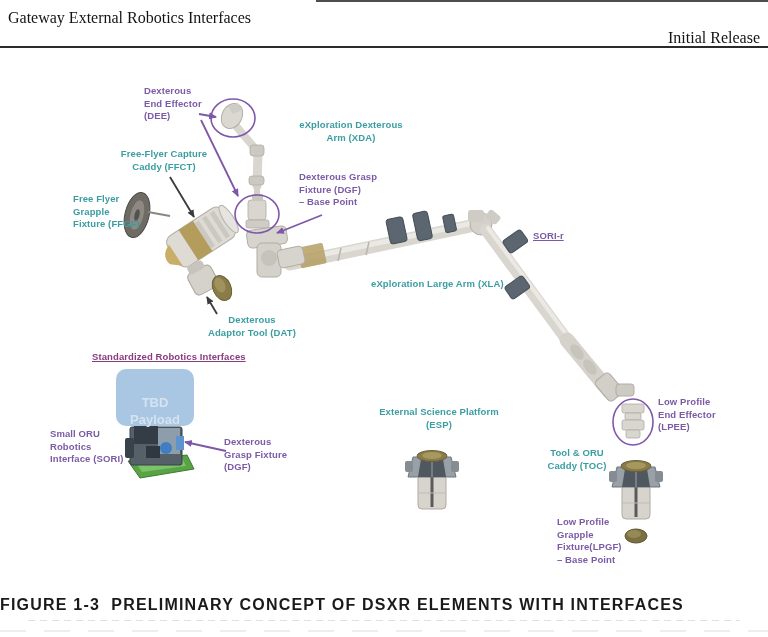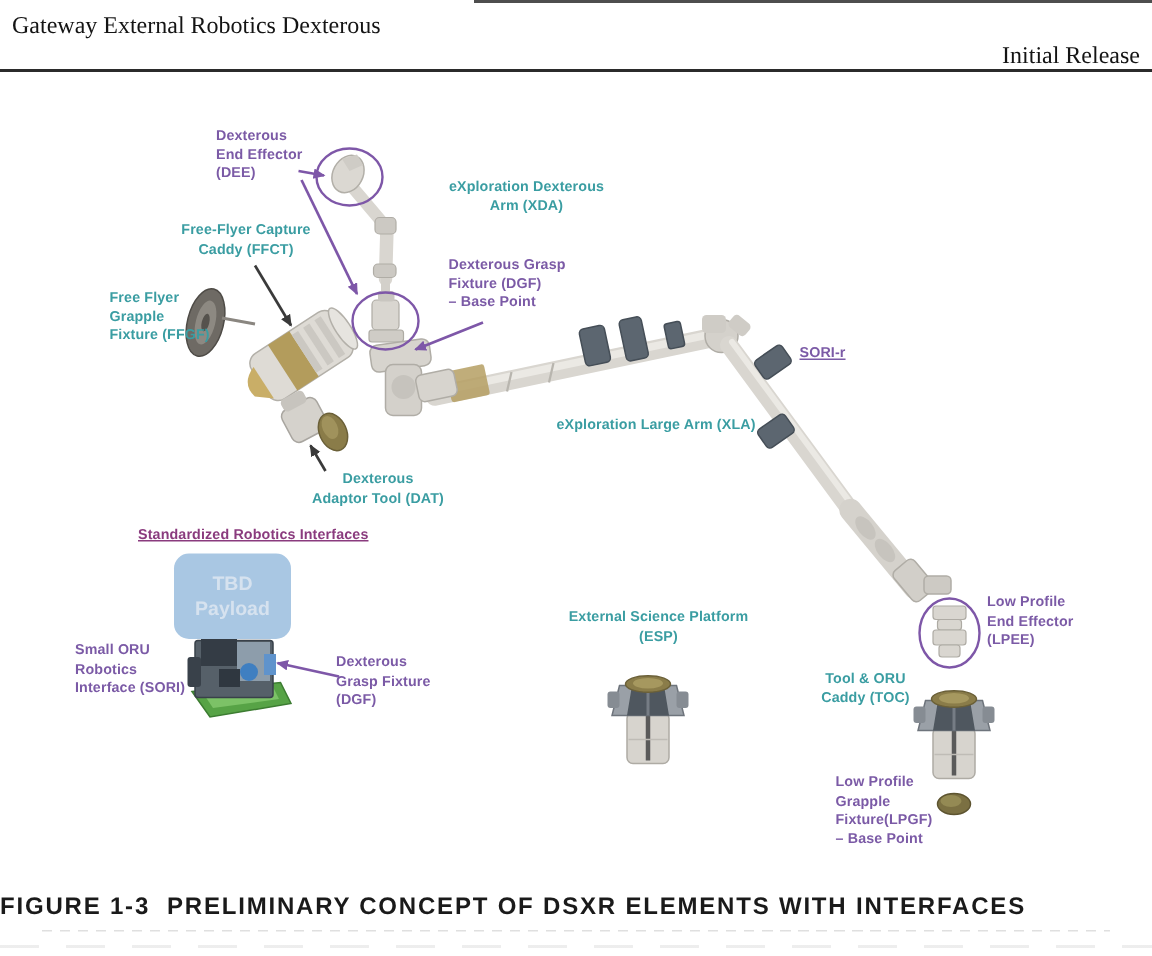--- a/index.html
+++ b/index.html
@@ -27,37 +27,37 @@
   .lb-dat  {left:206px;top:314px;width:92px;text-align:center;}
   .lb-sri  {left:92px; top:351px;width:170px;text-decoration:underline;}
   .lb-sori {left:50px; top:428px;width:100px;}
   .lb-dgf2 {left:224px;top:436px;width:92px;}
   .lb-esp  {left:376px;top:406px;width:126px;text-align:center;}
   .lb-lpee {left:658px;top:396px;width:80px;}
   .lb-toc  {left:542px;top:447px;width:70px;text-align:center;}
   .lb-lpgf {left:557px;top:516px;width:86px;}
   .tbd-box{position:absolute;left:116px;top:369px;width:78px;height:57px;border-radius:10px;
            text-align:center;font-size:13px;line-height:17px;font-weight:bold;
-           padding-top:11px;box-sizing:border-box;white-space:pre-line;}
+           padding-top:25px;box-sizing:border-box;white-space:pre-line;}
   
   .caption{position:absolute;left:0;top:596px;width:608px;text-align:center;
            font-size:16px;font-weight:bold;letter-spacing:1.2px;white-space:pre;}
   
   .art1{position:absolute;left:28px;top:620px;width:712px;height:1px;opacity:.55;
         background:repeating-linear-gradient(90deg,#c6c6c6 0 7px,transparent 7px 12px);}
   .art2{position:absolute;left:0;top:630px;width:768px;height:2px;opacity:.35;
         background:repeating-linear-gradient(90deg,#cdcdcd 0 26px,transparent 26px 44px);}
   svg.diagram{position:absolute;left:0;top:0;}
 </style>
 </head>
 <body>
 
 <div class="page">
 
-  <div class="hdr-title">Gateway External Robotics Dexterous</div>
+  <div class="hdr-title">Gateway External Robotics Interfaces</div>
   <div class="hdr-rel">Initial Release</div>
   <div class="hdr-rule"></div>
   <div class="top-edge"></div>
 
   <svg class="diagram" width="768" height="637" viewBox="0 0 768 637">
     <defs>
       <marker id="arrP" markerWidth="10" markerHeight="9" refX="7" refY="3.5" orient="auto" markerUnits="userSpaceOnUse">
         <path d="M0,0 L8,3.5 L0,7 z" fill="#7e57a8"></path>
       </marker>
       <marker id="arrK" markerWidth="10" markerHeight="9" refX="7" refY="3.5" orient="auto" markerUnits="userSpaceOnUse">

